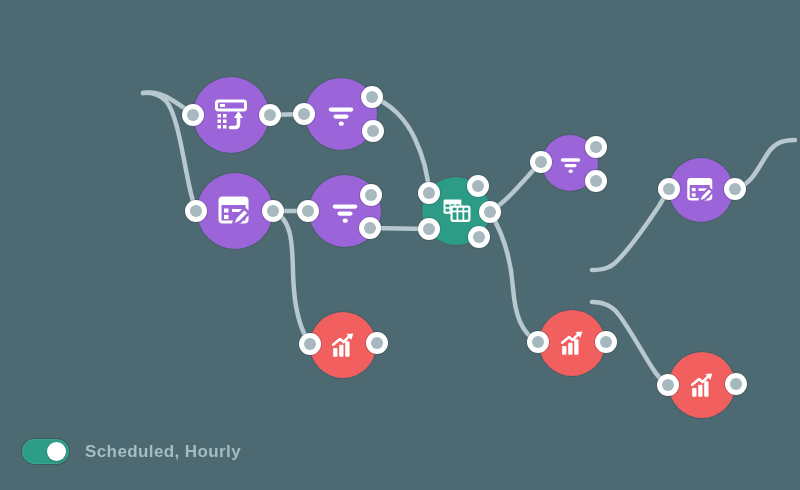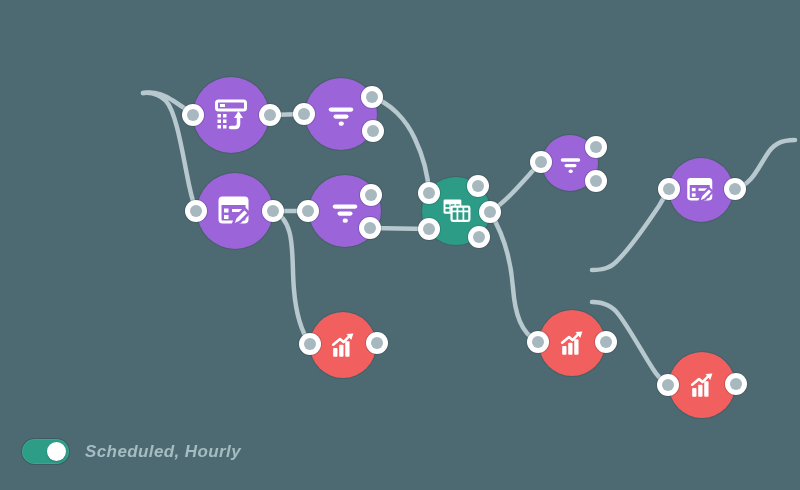--- a/index.html
+++ b/index.html
@@ -60,21 +60,21 @@
       <path d="M 490,212 C 504,235 511,260 513,288 C 515,314 521,333 538,342" fill="none" stroke="#B7C8CE" stroke-width="4.5" stroke-linecap="round"></path>
       <path d="M 592,270 C 603,270 611,268 618,260 C 633,245 648,222 659,206 C 663,199 666,194 669,189" fill="none" stroke="#B7C8CE" stroke-width="4.5" stroke-linecap="round"></path>
       <path d="M 592,302 C 603,302 612,305 619,315 C 631,331 643,354 653,369 C 658,377 662,381 668,385" fill="none" stroke="#B7C8CE" stroke-width="4.5" stroke-linecap="round"></path>
       <path d="M 735,189 C 751,185 757,170 766,156 C 773,144 781,140 795,140" fill="none" stroke="#B7C8CE" stroke-width="4.5" stroke-linecap="round"></path>
     </svg>
 
   <div id="footer">
     <div id="schedule-toggle" style="background: rgb(46, 157, 135);">
       <span class="knob"></span>
     </div>
-    <span id="schedule-label" style="color: rgb(165, 188, 194); font-style: italic;">Scheduled, Hourly</span>
+    <span id="schedule-label" style="color: rgb(165, 188, 194);">Scheduled, Hourly</span>
   </div>
 <div class="node" style="left: 193px; top: 77px; height: 76px; width: 76px; background: rgb(155, 100, 216);">
       <span class="icon">
     <svg width="36" height="36" viewBox="0 0 36 36">
       <rect x="3.5" y="4" width="29" height="9" rx="2" fill="none" stroke="#fff" stroke-width="3"></rect>
       <rect x="7" y="7" width="5" height="3" fill="#fff"></rect>
       <g fill="#fff">
         <rect x="4.5" y="17" width="3.5" height="3.5"></rect>
             <rect x="10" y="17" width="3.5" height="3.5"></rect>
         <rect x="4.5" y="22.5" width="3.5" height="3.5"></rect>

